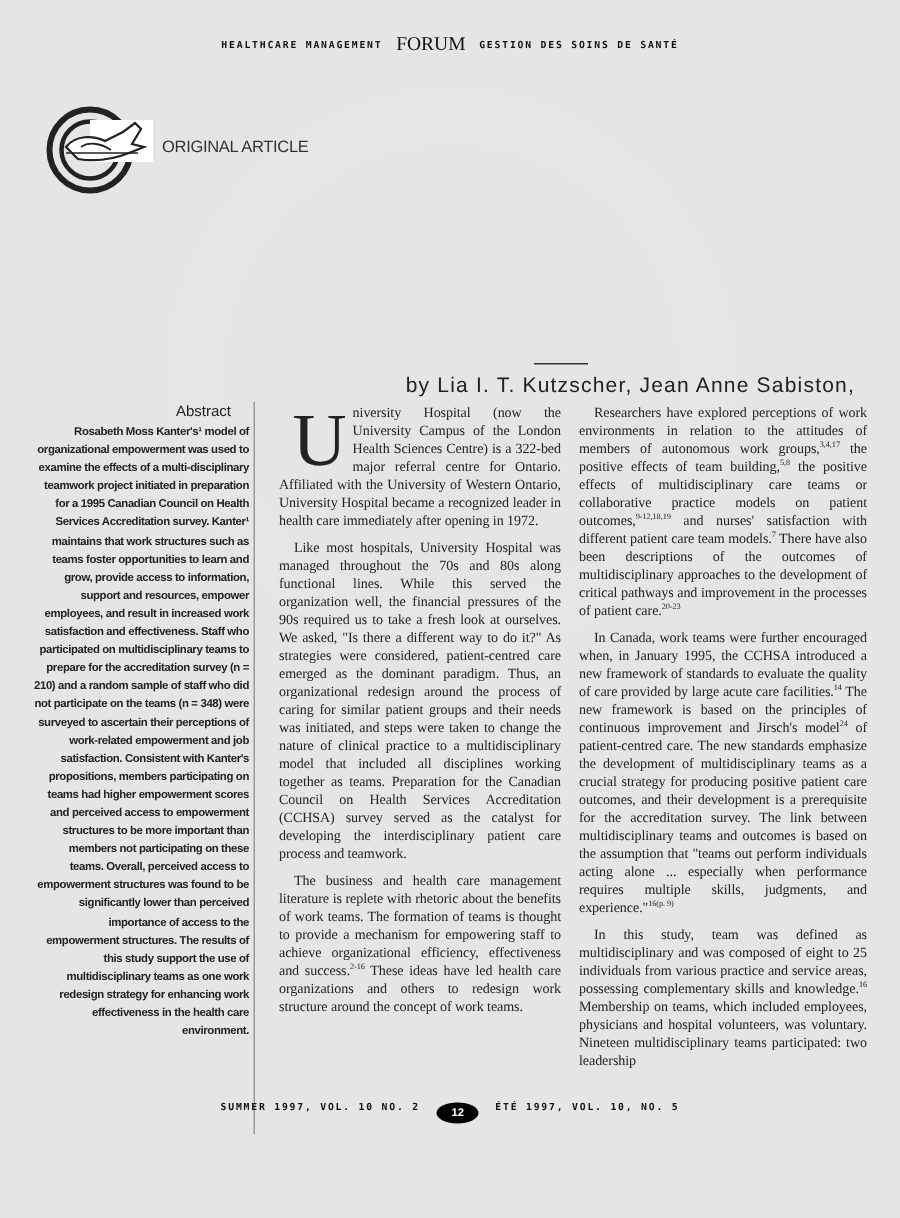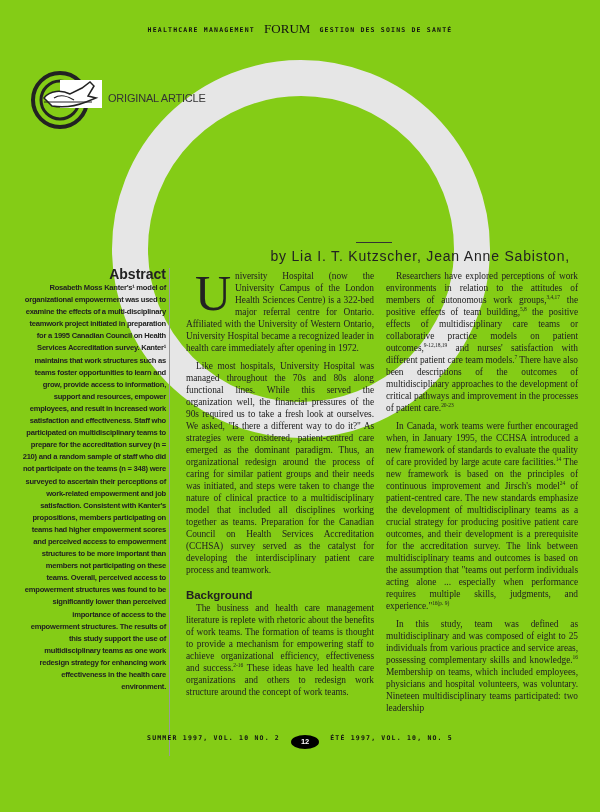--- a/index.html
+++ b/index.html
@@ -1,17 +1,17 @@
 <!DOCTYPE html>
 <html><head>
   <meta charset="utf-8">
   <style>
     html, body { margin: 0; padding: 0; background: #ffffff; }
     body { width: 600px; height: 812px; position: relative; overflow: hidden; color: #1a1a1a; }
-    .page { position: absolute; inset: 0; background: #84cc16; }
+    .page { position: absolute; inset: 0; background: #e5e5e5; }
 
     
     .arc {
       position: absolute; left: 112px; top: 60px;
       width: 378px; height: 378px; border-radius: 50%;
       border: 36px solid #e6e6e6; box-sizing: border-box;
       z-index: 0;
     }
 
     .running-head {
@@ -42,21 +42,21 @@
       position: absolute; left: 170px; top: 250px; width: 400px; text-align: right; z-index: 2;
       font-family: "Liberation Sans", sans-serif; font-size: 14px; line-height: 13px; letter-spacing: 0.8px; color: #222;
     }
 
     .abstract {
       position: absolute; left: 22px; top: 268px; width: 144px; text-align: right; z-index: 2;
       font-family: "Liberation Sans", sans-serif; font-size: 7.6px; line-height: 12.1px; font-weight: bold;
       color: #222; letter-spacing: -0.25px;
     }
     .abstract h2 {
-      margin: 0 0 1px 0; font-size: 14px; line-height: 13px; font-weight: bold; color: #222; letter-spacing: 0;
+      margin: 0 12px 1px 0; font-size: 10px; line-height: 13px; font-weight: normal; color: #222; letter-spacing: 0;
     }
     .abstract-rule {
       position: absolute; left: 169px; top: 268px; width: 1px; height: 488px; background: #9a9a9a; z-index: 2;
     }
 
     .col {
       position: absolute; z-index: 2;
       font-family: "Liberation Serif", serif; font-size: 9.4px; line-height: 12px; color: #222;
       text-align: justify; letter-spacing: -0.05px;
     }
@@ -118,21 +118,20 @@
     <h2>Abstract</h2>
     <div>Rosabeth Moss Kanter's¹ model of organizational empowerment was used to examine the effects of a multi-disciplinary teamwork project initiated in preparation for a 1995 Canadian Council on Health Services Accreditation survey. Kanter¹ maintains that work structures such as teams foster opportunities to learn and grow, provide access to information, support and resources, empower employees, and result in increased work satisfaction and effectiveness. Staff who participated on multidisciplinary teams to prepare for the accreditation survey (n = 210) and a random sample of staff who did not participate on the teams (n = 348) were surveyed to ascertain their perceptions of work-related empowerment and job satisfaction. Consistent with Kanter's propositions, members participating on teams had higher empowerment scores and perceived access to empowerment structures to be more important than members not participating on these teams. Overall, perceived access to empowerment structures was found to be significantly lower than perceived importance of access to the empowerment structures. The results of this study support the use of multidisciplinary teams as one work redesign strategy for enhancing work effectiveness in the health care environment.</div>
   </div>
   <div class="abstract-rule"></div>
 
   <div class="col col1">
     <p class="noindent">
       <span class="dropcap">U</span><span>niversity Hospital (now the University Campus of the London Health Sciences Centre) is a 322-bed major referral centre for Ontario. Affiliated with the University of Western Ontario, University Hospital became a recognized leader in health care immediately after opening in 1972.</span>
     </p>
     <p>Like most hospitals, University Hospital was managed throughout the 70s and 80s along functional lines. While this served the organization well, the financial pressures of the 90s required us to take a fresh look at ourselves. We asked, "Is there a different way to do it?" As strategies were considered, patient-centred care emerged as the dominant paradigm. Thus, an organizational redesign around the process of caring for similar patient groups and their needs was initiated, and steps were taken to change the nature of clinical practice to a multidisciplinary model that included all disciplines working together as teams. Preparation for the Canadian Council on Health Services Accreditation (CCHSA) survey served as the catalyst for developing the interdisciplinary patient care process and teamwork.</p>
-    <h3>Background</h3>
     <p><span>The business and health care management literature is replete with rhetoric about the benefits of work teams. The formation of teams is thought to provide a mechanism for empowering staff to achieve organizational efficiency, effectiveness and success.</span><sup>2-16</sup><span> These ideas have led health care organizations and others to redesign work structure around the concept of work teams.</span></p>
   </div>
 
   <div class="col col2">
     <p><span>Researchers have explored perceptions of work environments in relation to the attitudes of members of autonomous work groups,</span><sup>3,4,17</sup><span> the positive effects of team building,</span><sup>5,8</sup><span> the positive effects of multidisciplinary care teams or collaborative practice models on patient outcomes,</span><sup>9-12,18,19</sup><span> and nurses' satisfaction with different patient care team models.</span><sup>7</sup><span> There have also been descriptions of the outcomes of multidisciplinary approaches to the development of critical pathways and improvement in the processes of patient care.</span><sup>20-23</sup></p>
     <p><span>In Canada, work teams were further encouraged when, in January 1995, the CCHSA introduced a new framework of standards to evaluate the quality of care provided by large acute care facilities.</span><sup>14</sup><span> The new framework is based on the principles of continuous improvement and Jirsch's model</span><sup>24</sup><span> of patient-centred care. The new standards emphasize the development of multidisciplinary teams as a crucial strategy for producing positive patient care outcomes, and their development is a prerequisite for the accreditation survey. The link between multidisciplinary teams and outcomes is based on the assumption that "teams out perform individuals acting alone ... especially when performance requires multiple skills, judgments, and experience."</span><sup>16(p. 9)</sup></p>
     <p><span>In this study, team was defined as multidisciplinary and was composed of eight to 25 individuals from various practice and service areas, possessing complementary skills and knowledge.</span><sup>16</sup><span> Membership on teams, which included employees, physicians and hospital volunteers, was voluntary. Nineteen multidisciplinary teams participated: two leadership</span></p>
   </div>
 
   <div class="footer">

